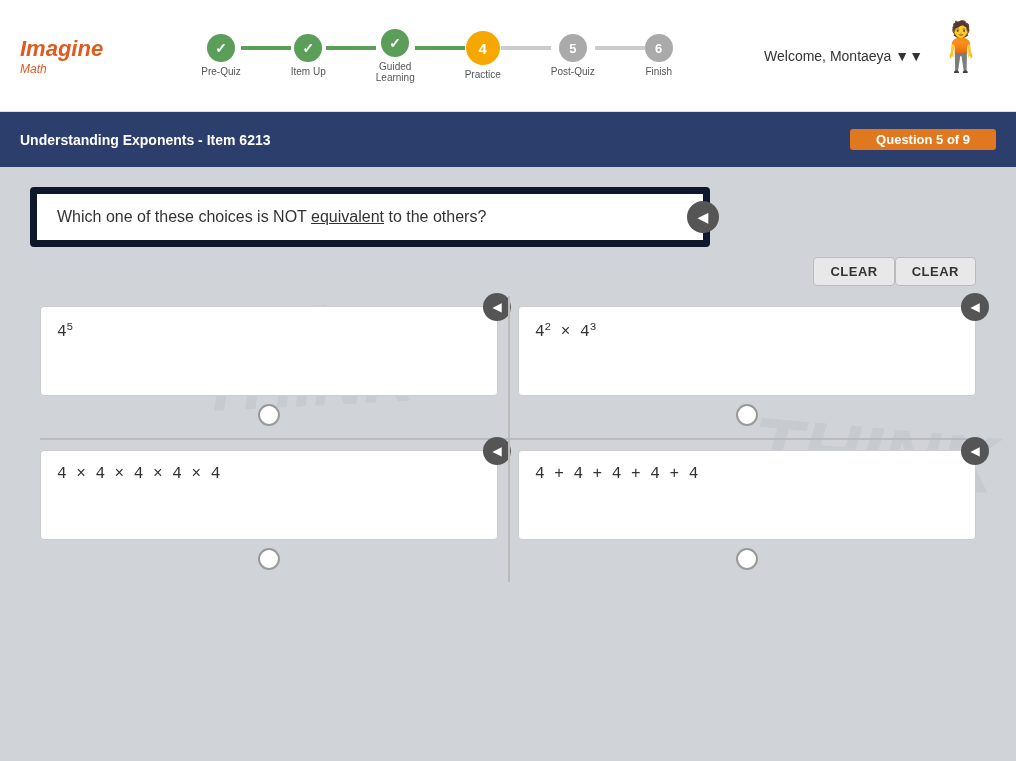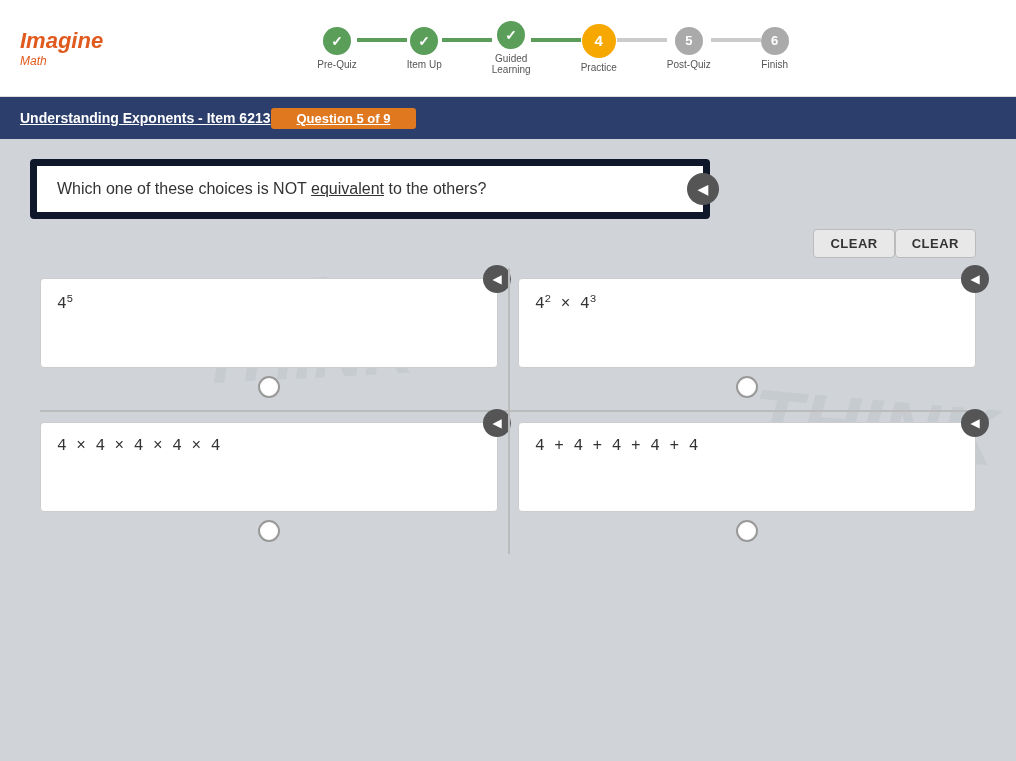--- a/index.html
+++ b/index.html
@@ -8,21 +8,21 @@
       background: #d0d4d8;
       width: 1016px;
       height: 761px;
       overflow: hidden;
       position: relative;
     }
 
     
     .header {
       background: #fff;
-      height: 97px;
+      height: 112px;
       display: flex;
       align-items: center;
       padding: 0 20px;
       border-bottom: 1px solid #ddd;
       position: relative;
     }
     .brand {
       display: flex;
       flex-direction: column;
       min-width: 90px;
@@ -118,22 +118,22 @@
       position: relative;
     }
 
     
     .section-bar {
       background: #2c3e6b;
       color: #fff;
       padding: 8px 20px;
       display: flex;
       align-items: center;
-      height: 42px;
-      text-decoration: underline;
+      justify-content: space-between;
+      height: 55px;
     }
     .section-title {
       font-size: 14px;
       font-weight: bold;
     }
     .question-counter {
       background: #e07820;
       color: #fff;
       font-size: 13px;
       font-weight: bold;
@@ -371,20 +371,29 @@
       <span class="step-label">Post-Quiz</span>
     </div>
     <div class="step-connector"></div>
 
     <div class="progress-step">
       <div class="step-circle future">6</div>
       <span class="step-label">Finish</span>
     </div>
   </div>
 
+  <div class="welcome-area">
+    <span class="welcome-text">
+      <span>Welcome, Montaeya</span>
+      <span style="cursor:pointer;">▼</span>▼
+    </span>
+    <div class="avatar-char">
+      <span style="font-size:48px; line-height:1;">🧍</span>
+    </div>
+  </div>
 </div>
 
 <div class="section-bar">
   <span class="section-title">Understanding Exponents - Item 6213</span>
   <span class="question-counter">Question 5 of 9</span>
 </div>
 
 <div class="main-content">
 
   

